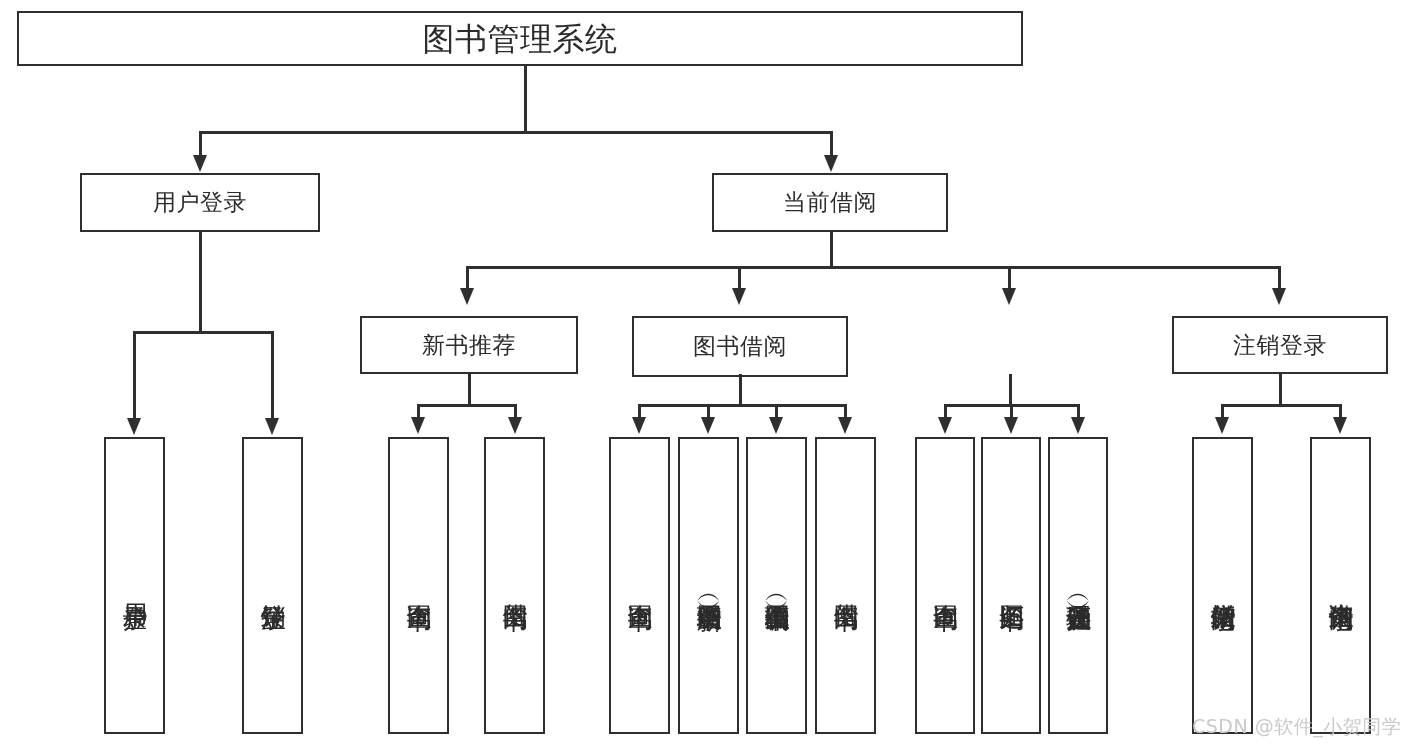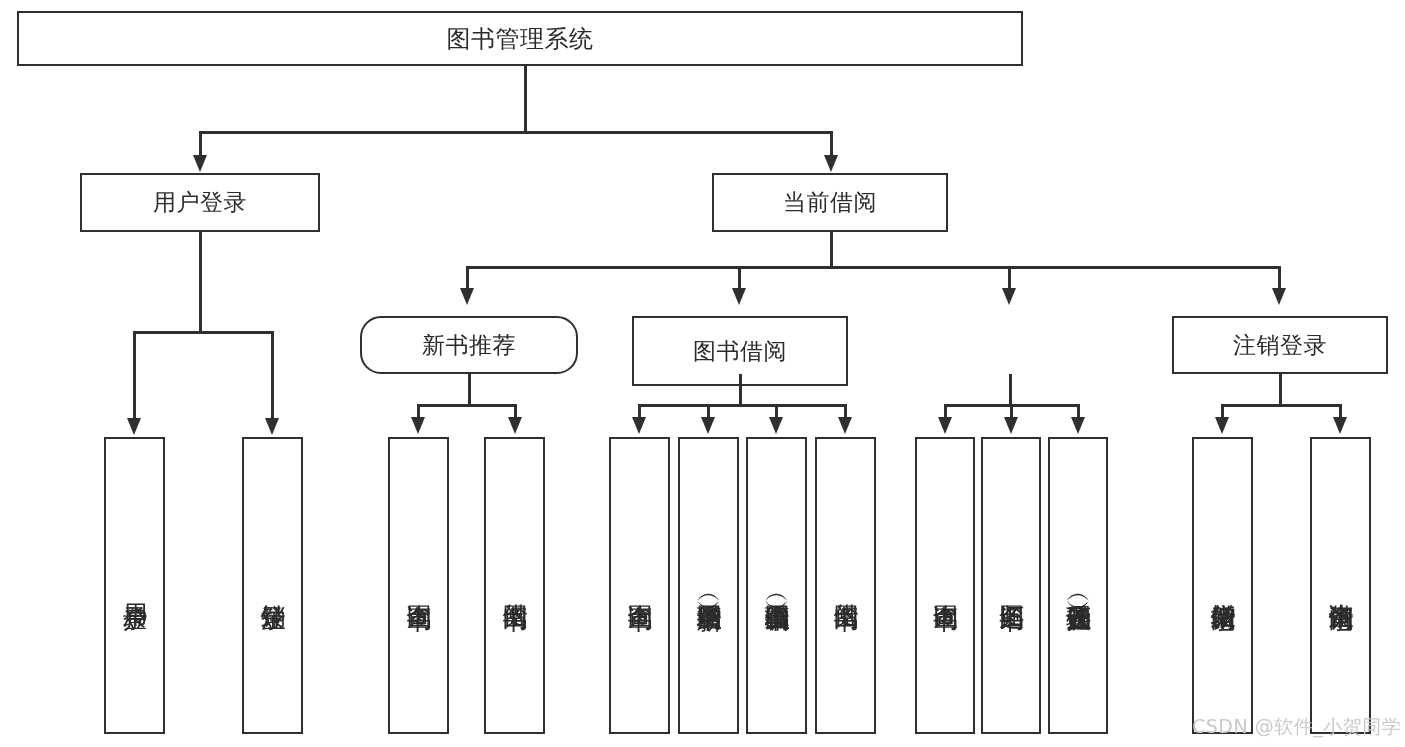--- a/index.html
+++ b/index.html
@@ -30,21 +30,21 @@
     display: block;
     text-align: center;
     line-height: 1.0;
     white-space: nowrap;
   }
   
   .h-node .lbl {
     font-size: 23px;
     letter-spacing: 0.5px;
   }
-  .h-node.root .lbl { font-size: 24px; }
+  .h-node.root .lbl { font-size: 32px; }
 
   
   .v-node {
     align-items: center;
     justify-content: center;
     padding: 4px 0;
   }
   .v-node .lbl {
     writing-mode: vertical-rl;
     text-orientation: upright;
@@ -91,24 +91,24 @@
     <span class="lbl">图书管理系统</span>
   </div>
 
   <div class="node h-node" style="left:80px; top:173px; width:240px; height:59px;">
     <span class="lbl">用户登录</span>
   </div>
   <div class="node h-node" style="left:712px; top:173px; width:236px; height:59px;">
     <span class="lbl">当前借阅</span>
   </div>
 
-  <div class="node h-node" style="left:360px; top:316px; width:218px; height:58px;border-radius:21px;">
+  <div class="node h-node" style="left:360px; top:316px; width:218px; height:58px;">
     <span class="lbl">新书推荐</span>
   </div>
-  <div class="node h-node" style="left:632px; top:316px; width:216px; height:70px;">
+  <div class="node h-node" style="left:632px; top:316px; width:216px; height:61px;">
     <span class="lbl">图书借阅</span>
   </div>
   <div class="node h-node" style="left:1172px; top:316px; width:216px; height:58px;">
     <span class="lbl">注销登录</span>
   </div>
 
   <div class="node v-node" style="left:104px; top:437px; width:61px; height:297px;">
     <span class="lbl">用户登录</span>
   </div>
   <div class="node v-node" style="left:242px; top:437px; width:61px; height:297px;">

